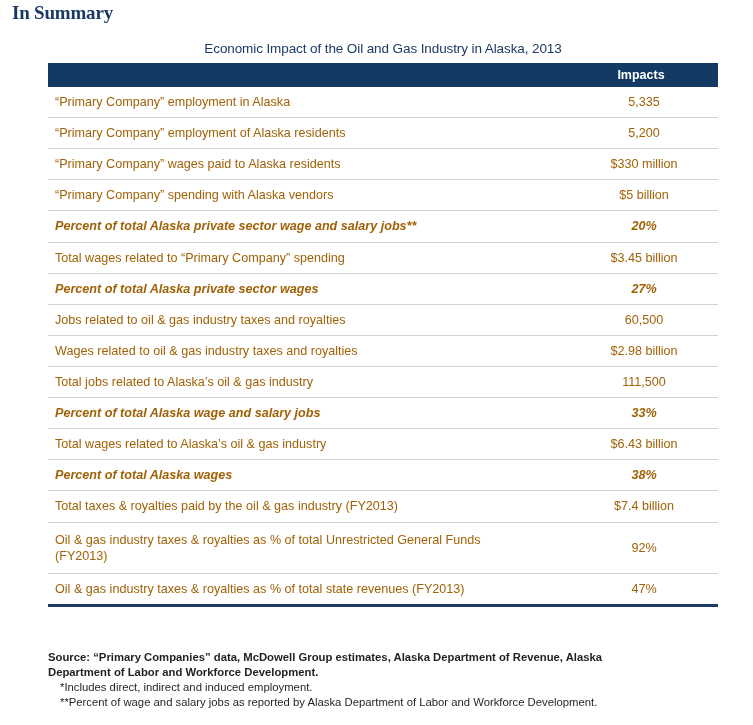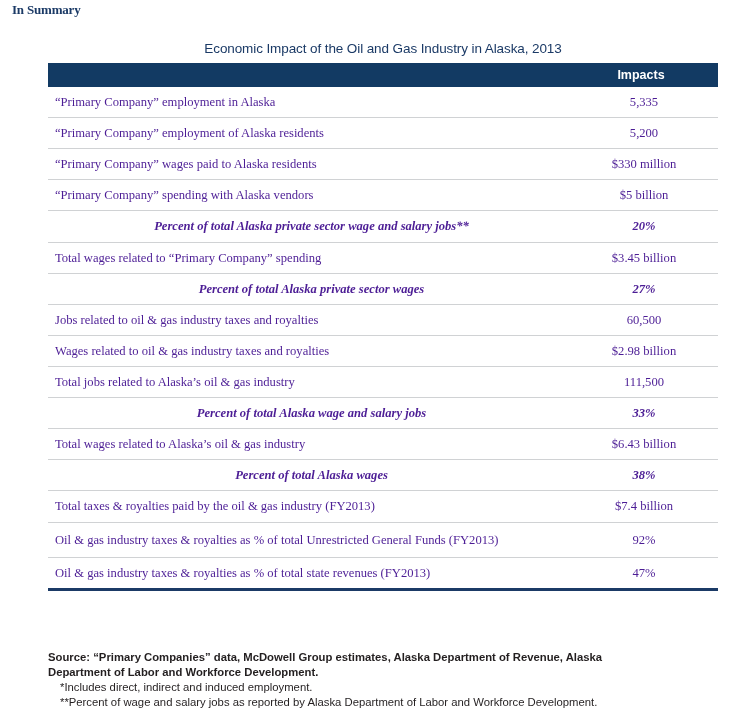--- a/index.html
+++ b/index.html
@@ -21,21 +21,21 @@
     inset: 0;
     background: #ffffff;
   }
 
   
   .section-heading {
     position: absolute;
     left: 12px;
     top: 2px;
     font-family: "Liberation Serif", serif;
-    font-size: 13px;
+    font-size: 19px;
     font-weight: bold;
     color: #1b3a66;
     letter-spacing: -0.2px;
     white-space: nowrap;
   }
 
   
   .table-wrap {
     position: absolute;
     left: 48px;
@@ -70,39 +70,37 @@
     height: 24px;
     padding: 0;
     border: none;
   }
   thead th.h-label { text-align: left; }
   thead th.h-value { text-align: center; padding-right: 14px; }
 
   tbody td {
     border-bottom: 1px solid #d0d2d4;
     font-size: 12.6px;
-    color: #4c1d95;
+    color: #a16207;
     padding: 0;
     vertical-align: middle;
     line-height: 1.28;
-    font-family: Liberation Serif, serif;
   }
   tbody tr td.cell-label {
     text-align: left;
     padding: 7px 10px 7px 7px;
   }
   tbody tr td.cell-value {
     text-align: center;
     padding: 7px 14px 7px 6px;
     white-space: nowrap;
   }
   tbody tr.italic td {
     font-style: italic;
     font-weight: bold;
-    text-align: center;
   }
   tbody tr.tall td.cell-label {
     padding-top: 9px;
     padding-bottom: 9px;
     padding-right: 50px;
   }
   tbody tr:last-child td {
     border-bottom: 3px solid #1b3a66;
   }
 

